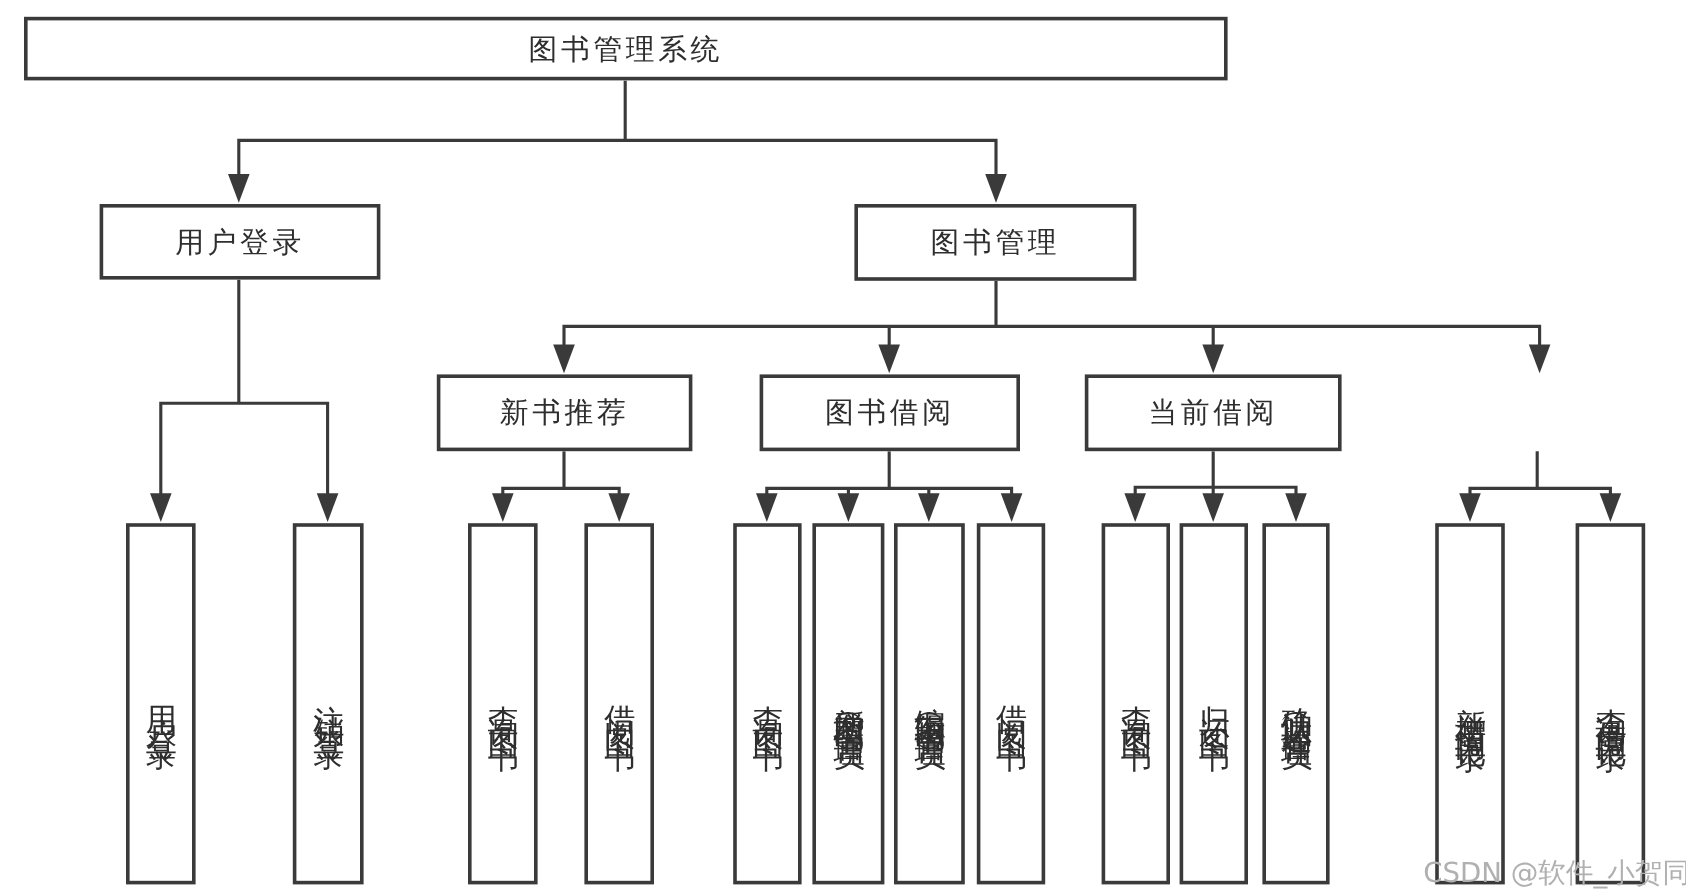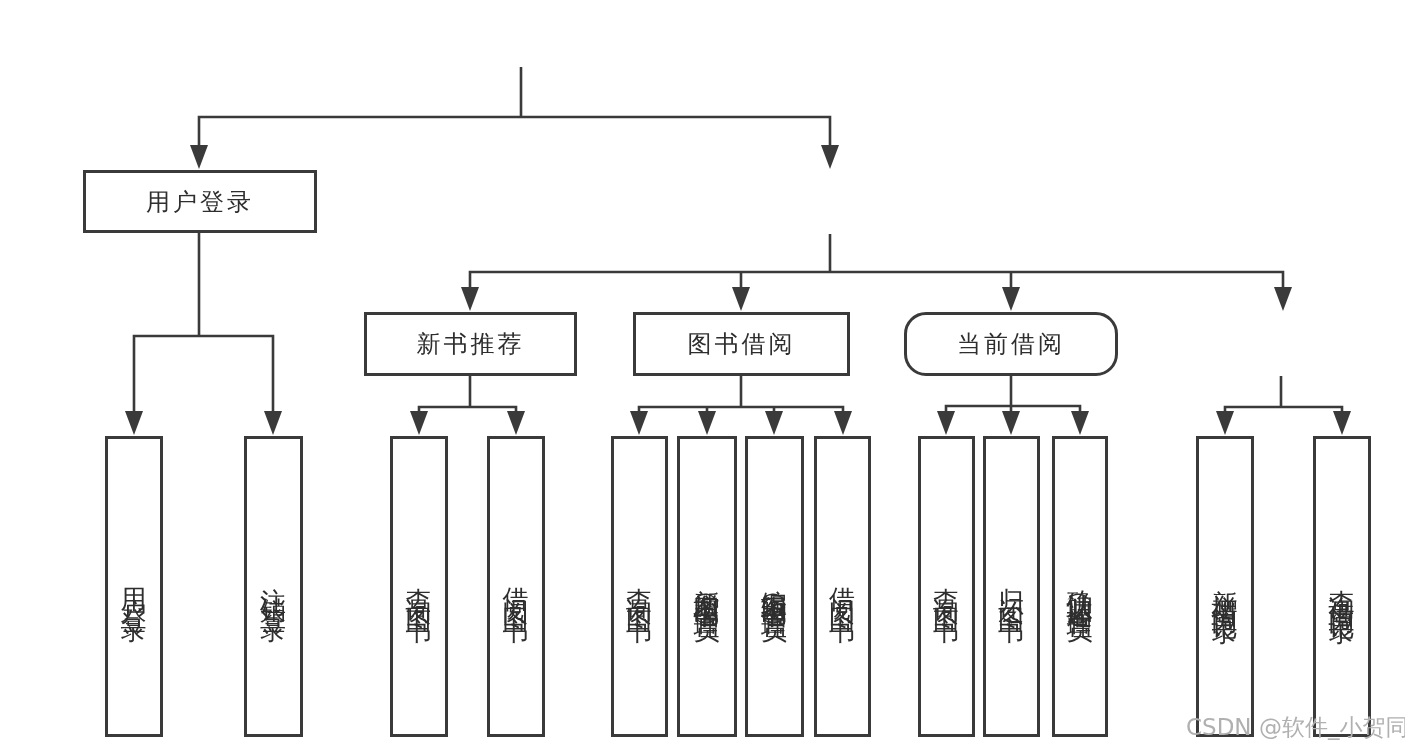--- a/index.html
+++ b/index.html
@@ -28,21 +28,21 @@
   }
   
   .n-root{left:20px;top:14px;width:1003px;height:53px;}
   
   .n-user-login{left:83px;top:170px;width:234px;height:63px;}
   .n-book-mgmt{left:712px;top:170px;width:235px;height:64px;}
   
   .lvl3{top:312px;height:64px;}
   .n-new-book{left:364px;width:213px;}
   .n-book-borrow{left:633px;width:217px;}
-  .n-current-borrow{left:904px;width:214px;border-radius:22px;}
+  .n-current-borrow{left:904px;width:214px;}
   .n-borrow-records{left:1174px;width:218px;}
   
   .leaf{top:436px;height:301px;}
   .leaf-label{
     writing-mode:vertical-rl;
     text-orientation:mixed;
     font-size:26px;
     line-height:1;
     color:#2e2e2e;
   }
@@ -109,23 +109,29 @@
       <polygon points="765,411 783,411 774,435"></polygon>
       <polygon points="834,411 852,411 843,435"></polygon>
       <polygon points="937,411 955,411 946,435"></polygon>
       <polygon points="1002,411 1020,411 1011,435"></polygon>
       <polygon points="1071,411 1089,411 1080,435"></polygon>
       <polygon points="1216,411 1234,411 1225,435"></polygon>
       <polygon points="1333,411 1351,411 1342,435"></polygon>
     </g>
   </svg>
 
+  <div class="node n-root">
+    <span class="h-label">图书管理系统</span>
+  </div>
 
   <div class="node n-user-login">
     <span class="h-label">用户登录</span>
+  </div>
+  <div class="node n-book-mgmt">
+    <span class="h-label">图书管理</span>
   </div>
 
   <div class="node lvl3 n-new-book">
     <span class="h-label">新书推荐</span>
   </div>
   <div class="node lvl3 n-book-borrow">
     <span class="h-label">图书借阅</span>
   </div>
   <div class="node lvl3 n-current-borrow">
     <span class="h-label">当前借阅</span>

